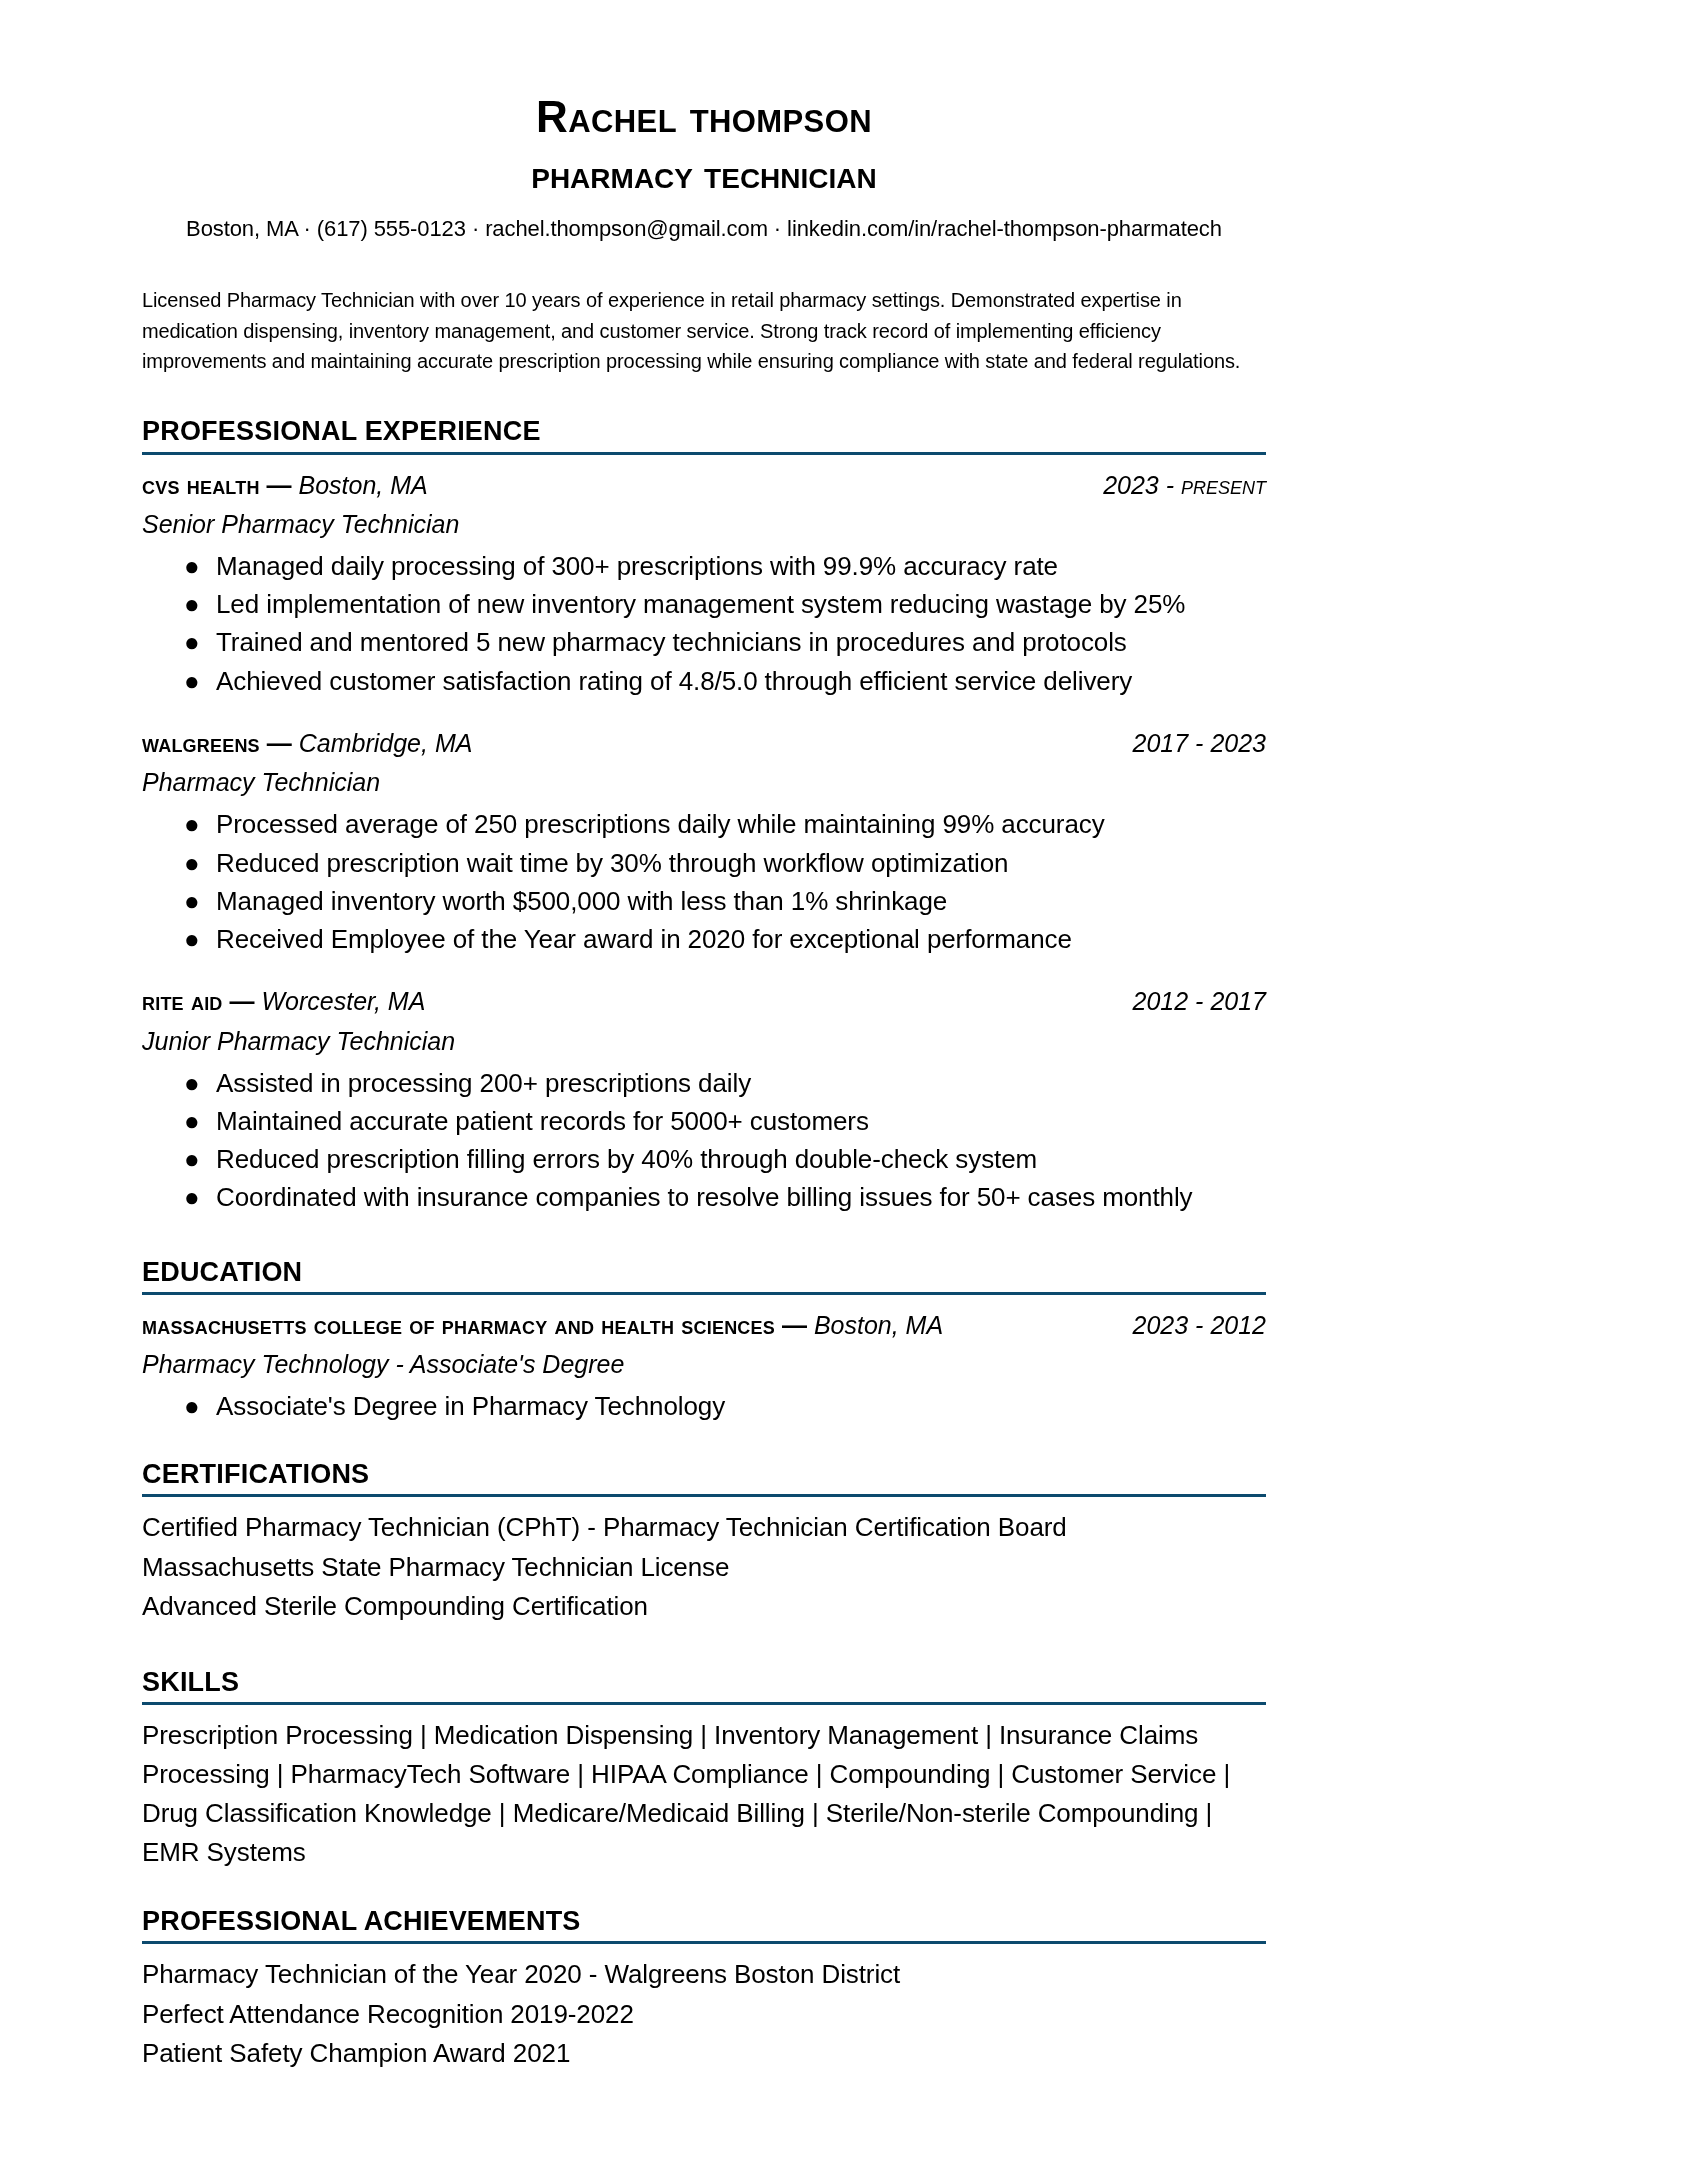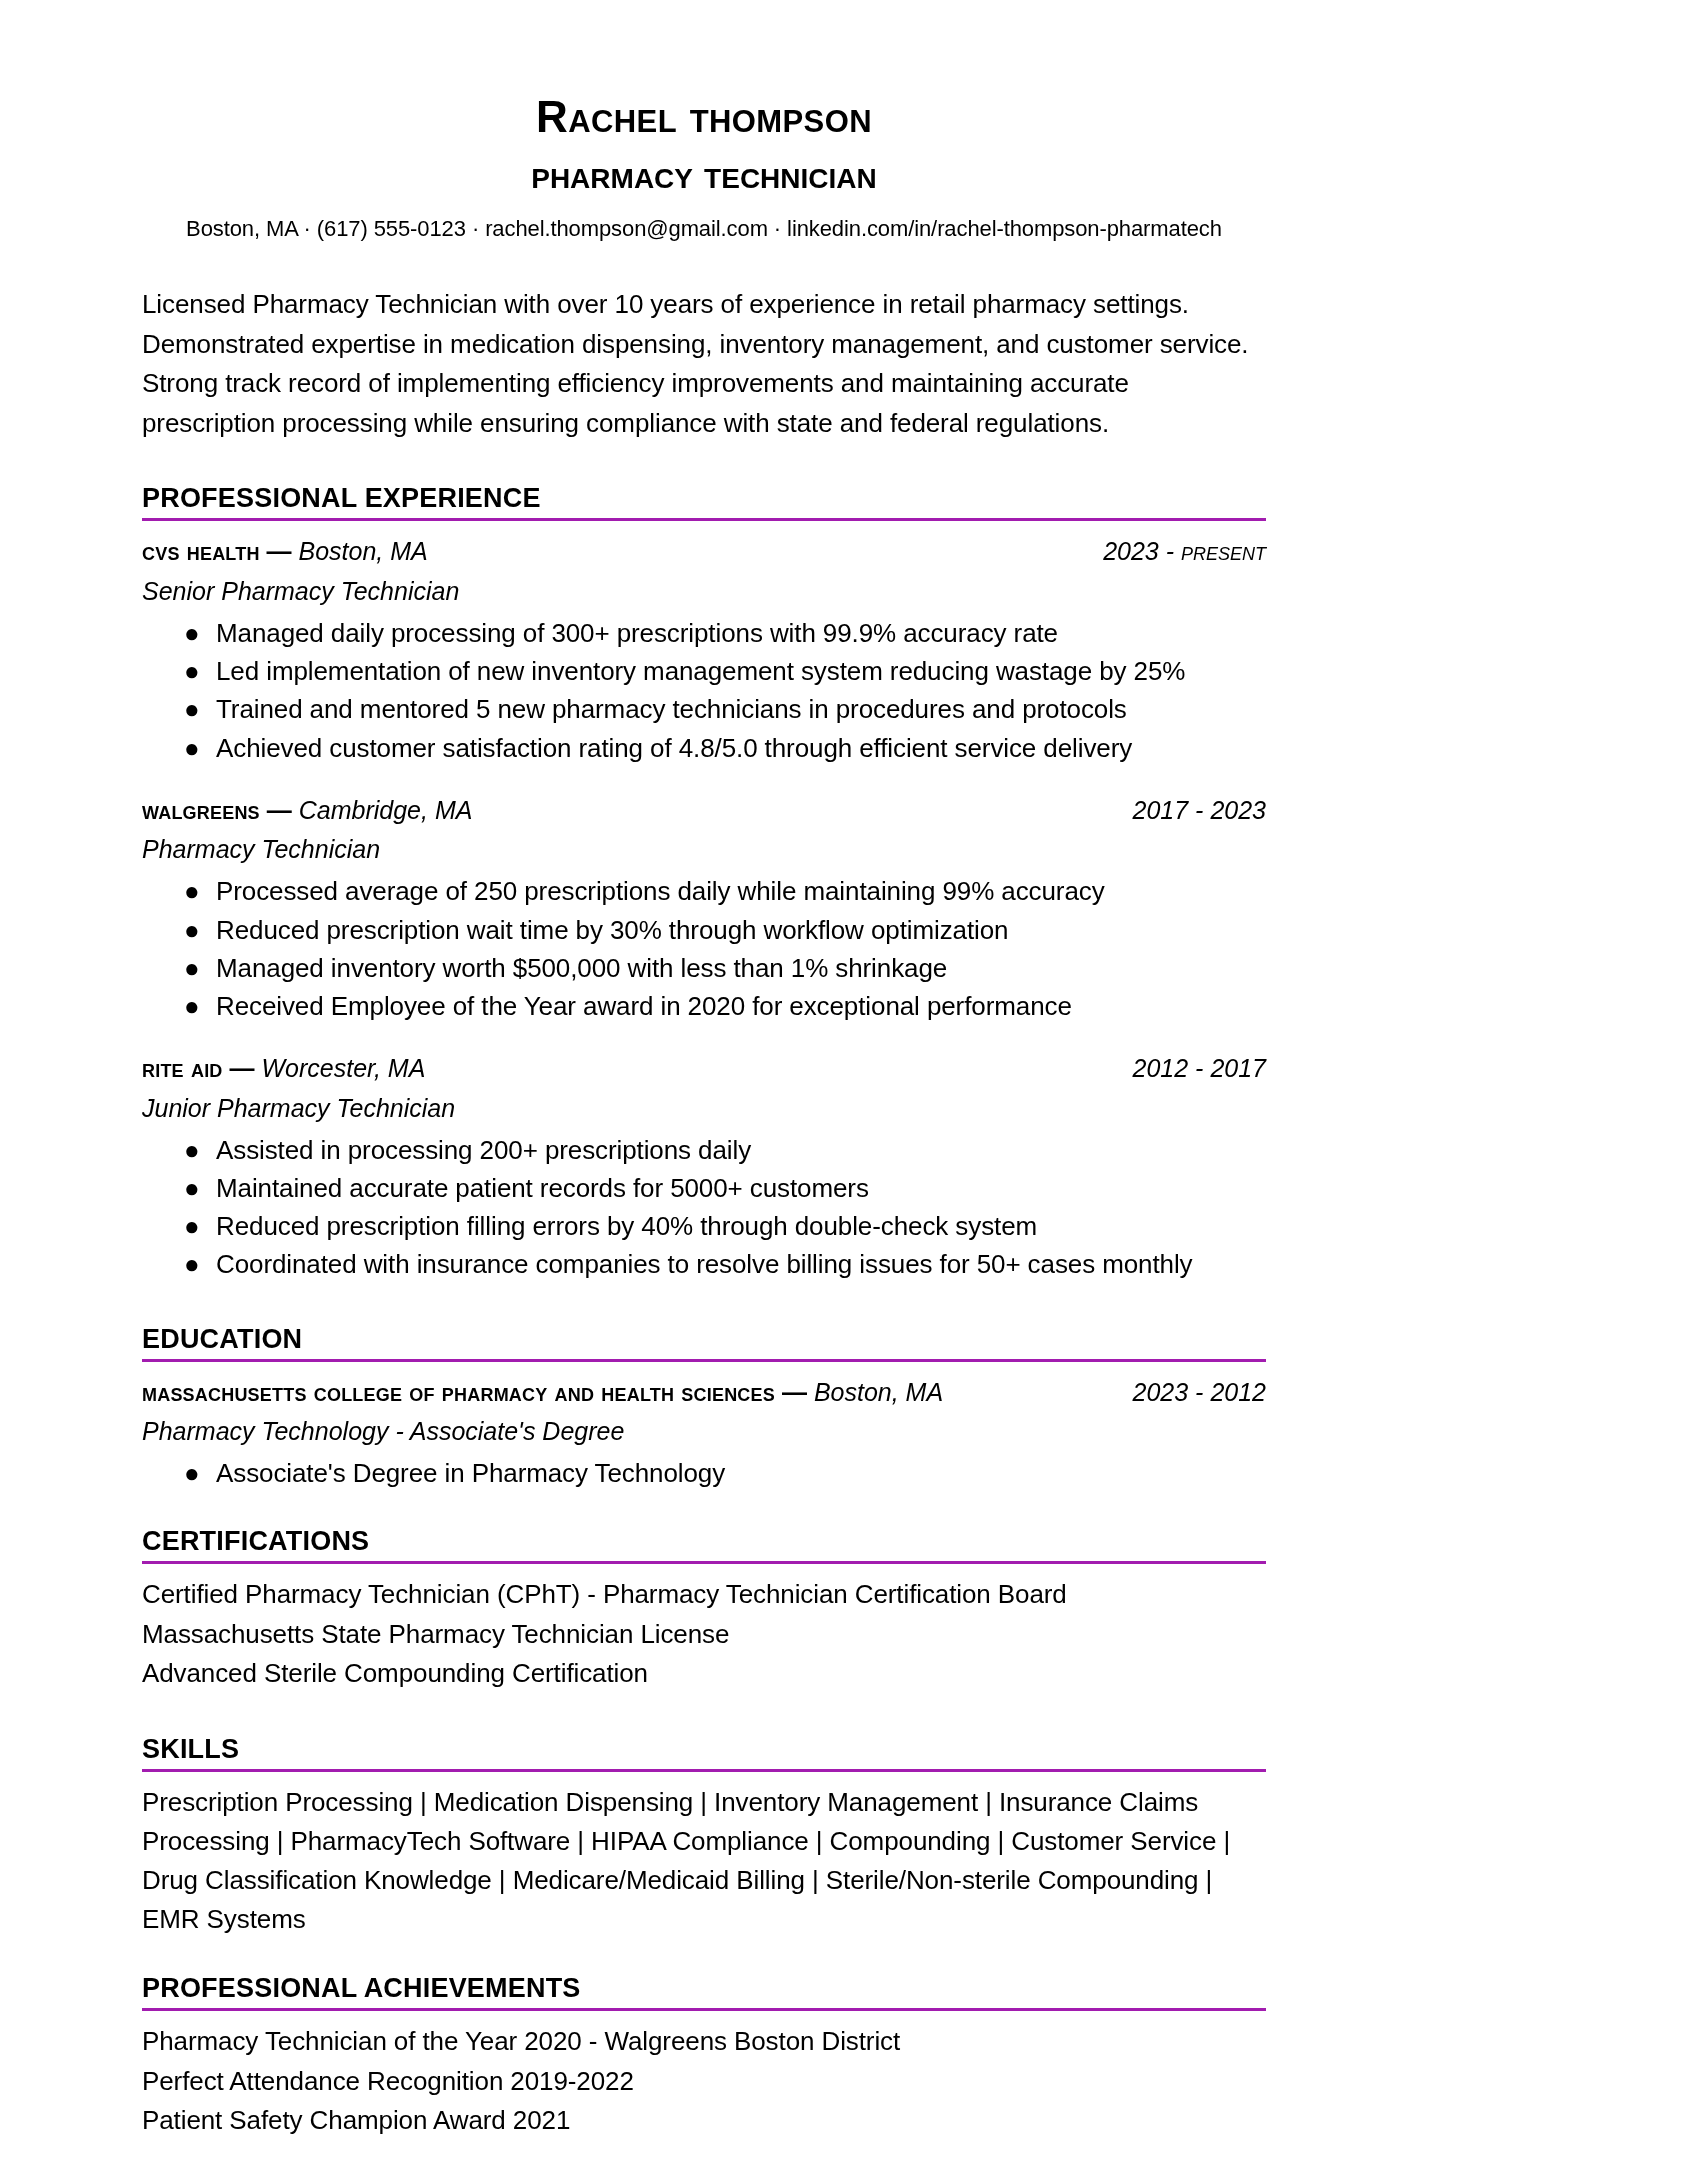--- a/index.html
+++ b/index.html
@@ -46,36 +46,36 @@
     font-size: 22px;
     font-weight: 400;
     line-height: 1.3;
     margin: 16px 0 16px 0;
     letter-spacing: -0.1px;
   }
 
   
   .summary {
     margin: 42px 0 0 0;
-    font-size: 26px;
+    font-size: 20px;
     line-height: 1.52;
     letter-spacing: -0.1px;
     max-width: 1238px;
   }
 
   
   .section { margin-top: 40px; }
   .section.tight { margin-top: 34px; }
   .section-head {
     font-size: 27px;
     font-weight: 700;
     letter-spacing: 0.2px;
     line-height: 1.15;
     padding-bottom: 4px;
-    border-bottom: 3px solid #a21caf;
+    border-bottom: 3px solid #0c4a6e;
     margin: 0 0 0 0;
   }
 
   
   .entry { margin-top: 14px; }
   .entry + .entry { margin-top: 27px; }
   .entry-top {
     display: flex;
     align-items: baseline;
     justify-content: space-between;

